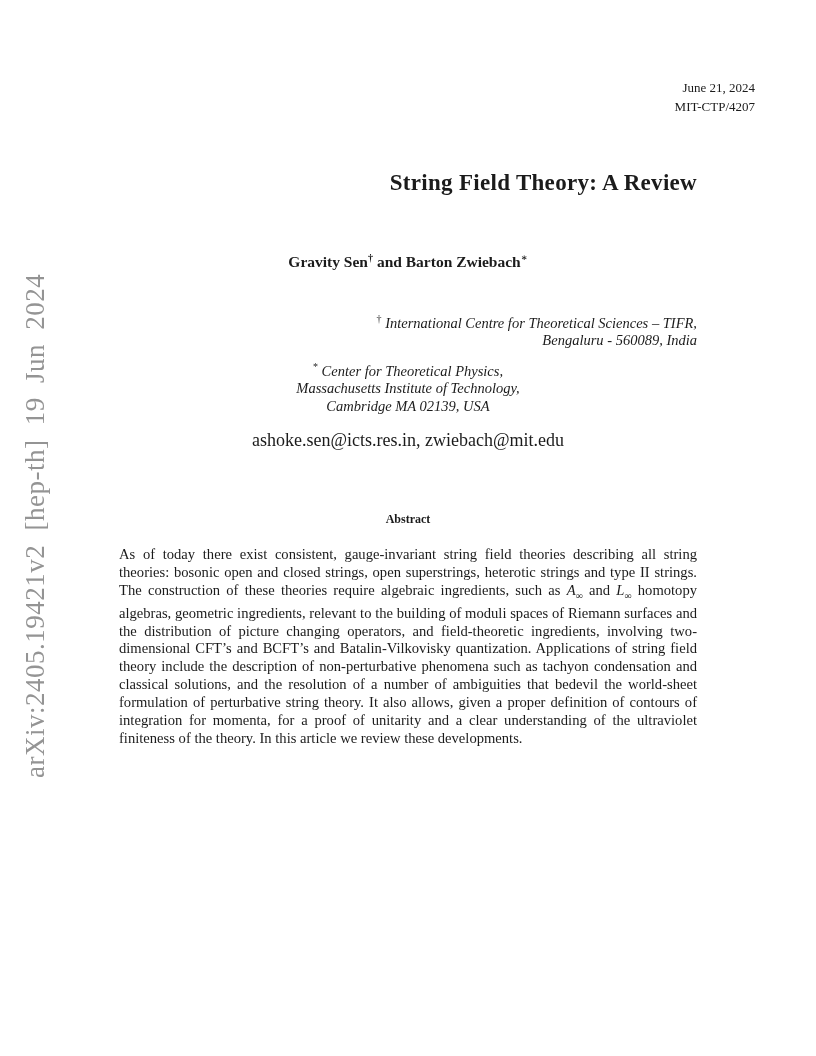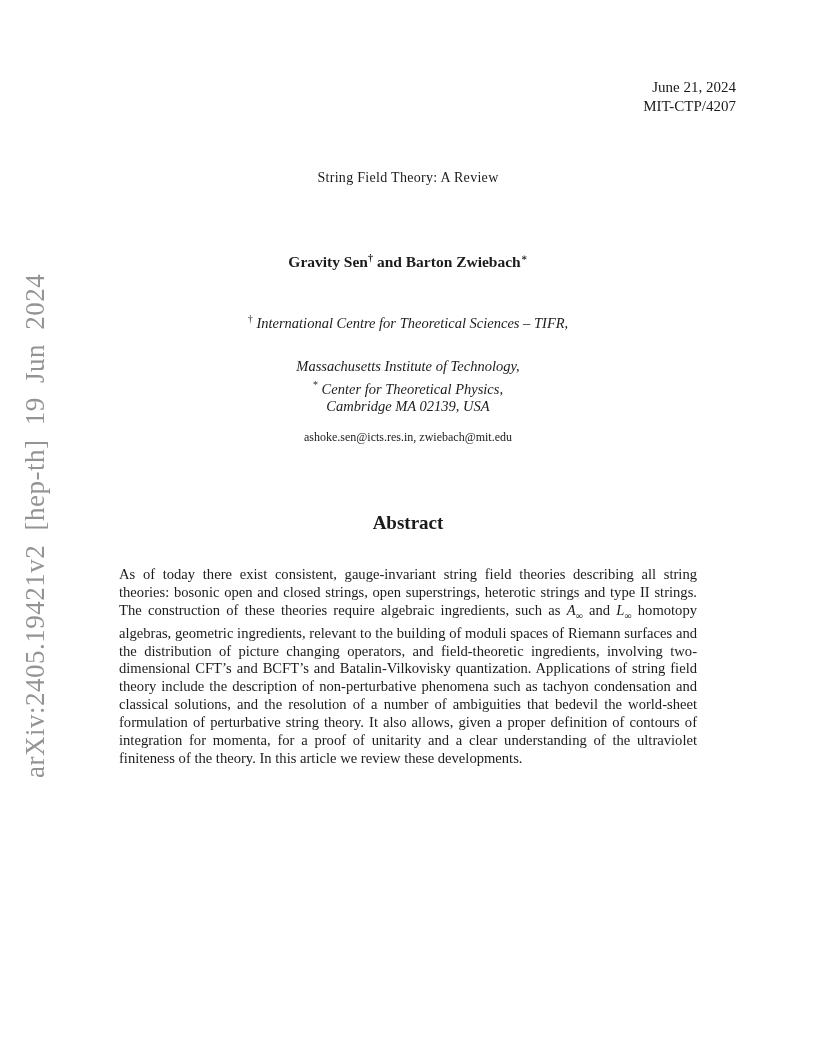--- a/index.html
+++ b/index.html
@@ -21,32 +21,32 @@
     color: #949494;
     font-size: 27px;
     text-align: center;
     white-space: nowrap;
     word-spacing: 7px;
     letter-spacing: 0.5px;
   }
 
   .header-right {
     position: absolute;
-    top: 78px; right: 80px;
+    top: 78px; right: 61px;
     text-align: right;
-    font-size: 15px;
+    font-size: 13px;
     line-height: 19px;
   }
 
   .paper-title {
     position: absolute;
     top: 170px; left: 119px; width: 578px;
-    text-align: center;
-    font-size: 14px;
-    font-weight: normal;
+    text-align: right;
+    font-size: 23px;
+    font-weight: bold;
     letter-spacing: 0.3px;
   }
 
   .authors-line {
     position: absolute;
     top: 252px; left: 119px; width: 578px;
     text-align: center;
     font-size: 15.5px;
     font-weight: bold;
   }
@@ -54,45 +54,44 @@
 
   .affiliation {
     position: absolute;
     left: 119px; width: 578px;
     text-align: center;
     font-style: italic;
     font-size: 14.5px;
     line-height: 17.5px;
   }
   .affiliation sup { font-size: 10px; font-style: normal; }
-  .aff-1 { top: 310px; }
+  .aff-1 { top: 310px; text-align: right; }
   .aff-2 { top: 358px; }
 
   .emails {
     position: absolute;
     top: 430px; left: 119px; width: 578px;
     text-align: center;
-    font-size: 12px;
+    font-size: 18px;
   }
 
   .abstract-heading {
     position: absolute;
     top: 512px; left: 119px; width: 578px;
     text-align: center;
-    font-size: 19px;
+    font-size: 12px;
     font-weight: bold;
   }
 
   .abstract-body {
     position: absolute;
     top: 546px; left: 119px; width: 578px;
     font-size: 14.6px;
     line-height: 17.9px;
     text-align: justify;
-    margin-top: 20px;
   }
   .abstract-body p + p { margin-top: 9px; }
   .abstract-body sub { font-size: 10px; }
 </style>
 </head>
 <body>
 
 <div class="page">
 
   <div class="arxiv-stamp">arXiv:2405.19421v2 [hep-th] 19 Jun 2024</div>
@@ -101,25 +100,26 @@
     <div>June 21, 2024</div>
     <div>MIT-CTP/4207</div>
   </div>
 
   <h1 class="paper-title">String Field Theory: A Review</h1>
 
   <div class="authors-line"><span>Gravity Sen</span><sup>†</sup><span> and </span><span>Barton Zwiebach</span><sup>∗</sup></div>
 
   <div class="affiliation aff-1">
     <div><sup>†</sup><span> International Centre for Theoretical Sciences – TIFR,</span></div>
+    <div>Bengaluru - 560089, India</div>
   </div>
 
   <div class="affiliation aff-2">
+    <div><sup>*</sup><span> Center for Theoretical Physics,</span></div>
     <div>Massachusetts Institute of Technology,</div>
-    <div><sup>*</sup><span> Center for Theoretical Physics,</span></div>
     <div>Cambridge MA 02139, USA</div>
   </div>
 
   <div class="emails">ashoke.sen@icts.res.in, zwiebach@mit.edu</div>
 
   <div class="abstract-heading">Abstract</div>
 
   <div class="abstract-body">
     <p>As of today there exist consistent, gauge-invariant string field theories describing all string theories: bosonic open and closed strings, open superstrings, heterotic strings and type II strings. The construction of these theories require algebraic ingredients, such as <i>A</i><sub>∞</sub> and <i>L</i><sub>∞</sub> homotopy algebras, geometric ingredients, relevant to the building of moduli spaces of Riemann surfaces and the distribution of picture changing operators, and field-theoretic ingredients, involving two-dimensional CFT’s and BCFT’s and Batalin-Vilkovisky quantization. Applications of string field theory include the description of non-perturbative phenomena such as tachyon condensation and classical solutions, and the resolution of a number of ambiguities that bedevil the world-sheet formulation of perturbative string theory. It also allows, given a proper definition of contours of integration for momenta, for a proof of unitarity and a clear understanding of the ultraviolet finiteness of the theory. In this article we review these developments.</p>
   </div>

